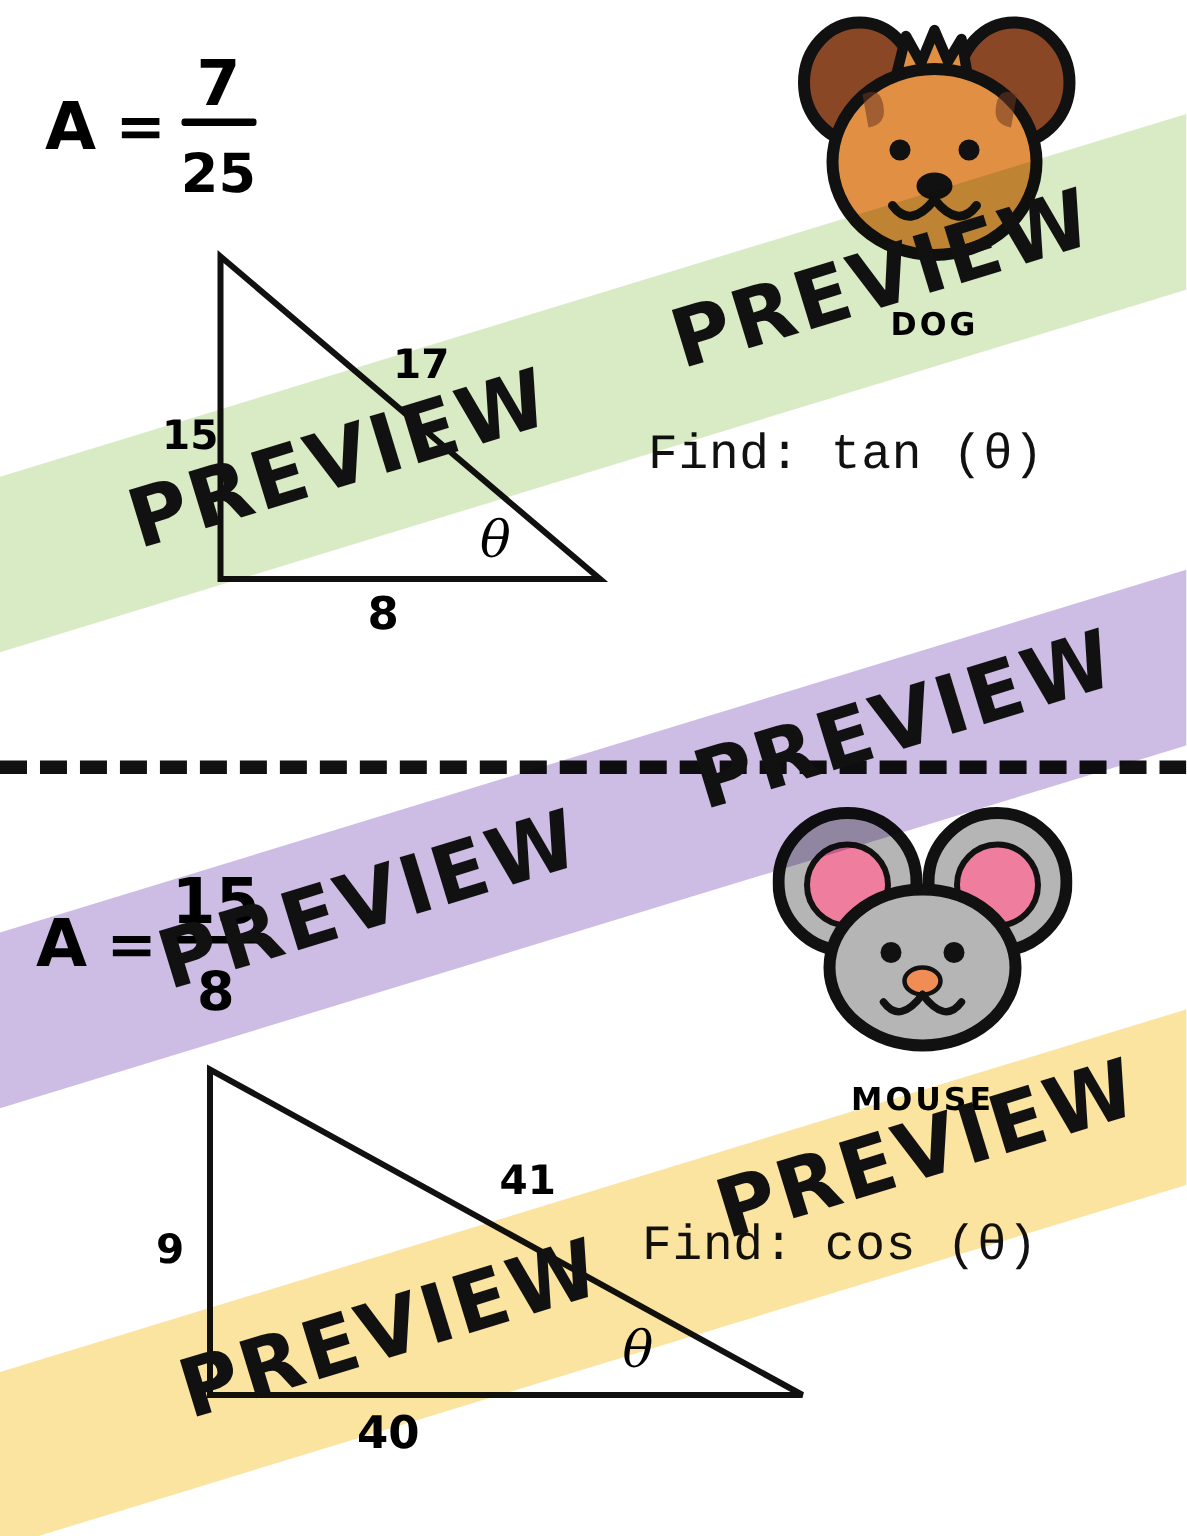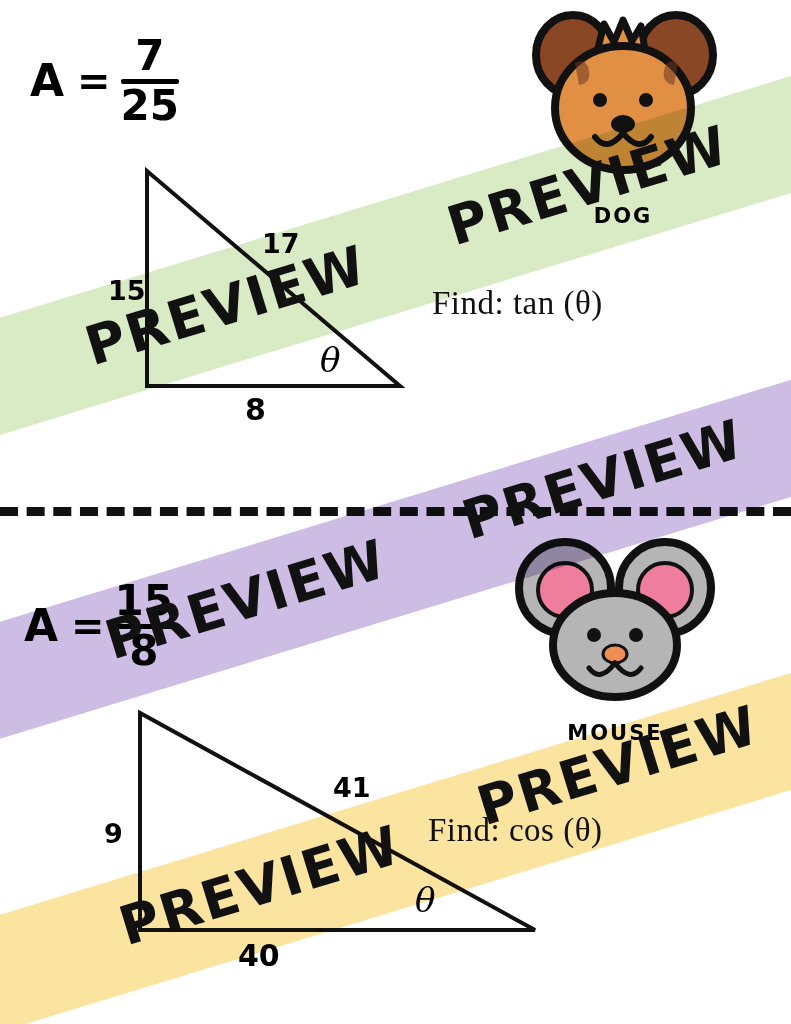--- a/index.html
+++ b/index.html
@@ -49,22 +49,22 @@
     padding-bottom: 2px;
   }
   .frac .bar {
     width: 100%;
     min-width: 46px;
     height: 5px;
     background: #000000;
     border-radius: 2px;
   }
   .frac .den {
-    font-size: 42px;
-    padding-top: 1px;
+    font-size: 36px;
+    padding-top: 15px;
   }
 
   
   .triangle-fig { position: absolute; z-index: 3; }
   .tri-label {
     position: absolute;
     font-family: "DejaVu Sans", sans-serif;
     font-weight: bold;
     font-size: 27px;
     color: #000000;
@@ -76,21 +76,21 @@
     font-family: "DejaVu Serif", serif;
     font-style: italic;
     font-size: 34px;
     color: #000;
     z-index: 3;
   }
 
   
   .find-text {
     position: absolute;
-    font-family: Liberation Serif, serif;
+    font-family: Liberation Mono, monospace;
     font-size: 33px;
     color: #111111;
     letter-spacing: 0.5px;
     white-space: nowrap;
     z-index: 3;
   }
 
   
   .animal { position: absolute; z-index: 3; text-align: center; }
   .animal-name {

